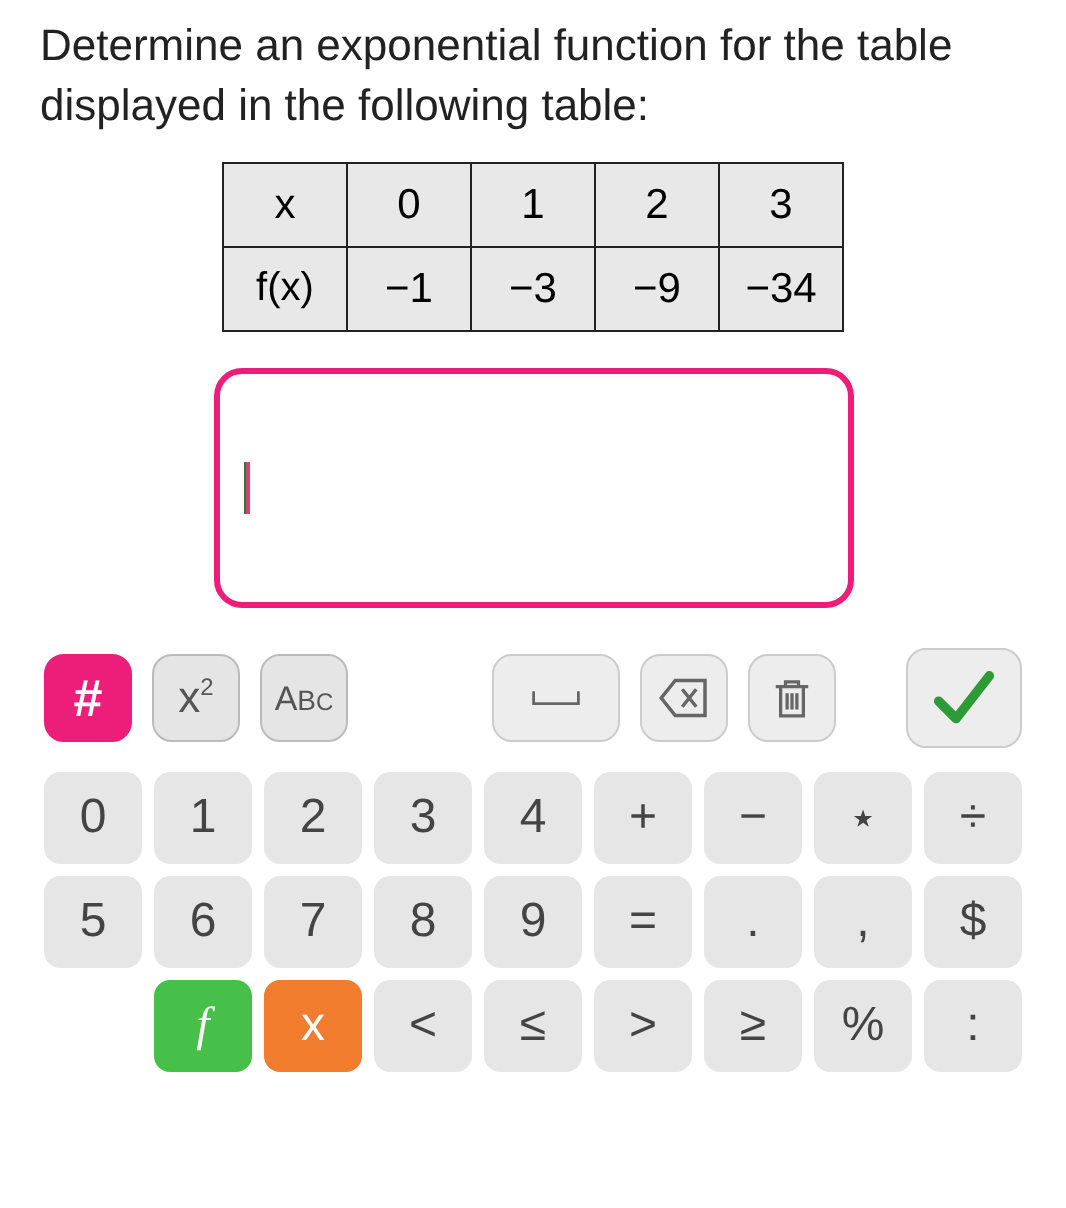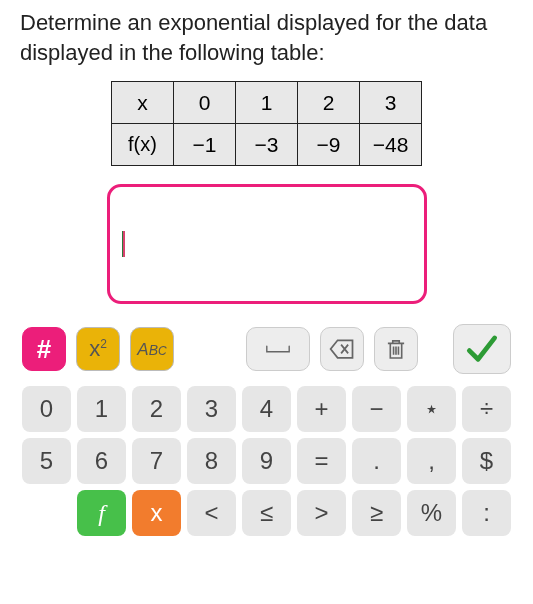--- a/index.html
+++ b/index.html
@@ -64,21 +64,21 @@
   font-size:20px;
   color:#555;
 }
 .tbtn.hash {
   background:#ec1e7a;
   color:#fff;
   border-color:#ec1e7a;
   font-weight:bold;
   font-size:26px;
 }
-.tbtn.white { background:#eab308; border:1.5px solid #bbb; }
+.tbtn.white { background:#e5e5e5; border:1.5px solid #bbb; }
 .spacer { flex:1; }
 .tbtn.wide { width:64px; }
 .tbtn.check {
   background:#ededed;
   border-color:#ccc;
   width:58px; height:50px;
 }
 .keypad { padding: 0 2px; }
 .krow { display:flex; gap:6px; margin-bottom:6px; }
 .key {
@@ -90,50 +90,50 @@
   align-items:center;
   justify-content:center;
   font-size:24px;
   color:#444;
 }
 .key.blank { background:transparent; }
 .key.green { background:#47c04a; color:#fff; font-style:italic; font-family: "Times New Roman", serif; }
 .key.orange { background:#f27c2d; color:#fff; }
 .xpow { position:relative; font-size:22px; color:#555; }
 .xpow sup { font-size:12px; vertical-align: super; }
-.abc { font-size:15px; color:#555; line-height:1;font-style:italic; }
+.abc { font-size:15px; color:#555; line-height:1; }
 .abc .a { font-size:17px; }
 .abc .b { font-size:14px; }
 .abc .c { font-size:12px; }
 svg.icon { width:28px; height:28px; stroke:#666; fill:none; stroke-width:2; }
 svg.trash { width:26px; height:26px; stroke:#666; fill:none; stroke-width:2; }
 svg.checki { width:38px; height:38px; stroke:#2d9b35; fill:none; stroke-width:6; stroke-linecap:round; stroke-linejoin:round; }
 </style>
 </head>
 <body>
 
 <div class="container">
-  <div class="prompt">Determine an exponential displayed for the data displayed in the following table:</div>
+  <div class="prompt">Determine an exponential function for the table displayed in the following table:</div>
 
   <div class="table-wrap">
     <table class="data">
       <tbody>
           <tr>
         <td>x</td>
         <td>0</td>
         <td>1</td>
         <td>2</td>
         <td>3</td>
       </tr>
       <tr>
         <td class="fx">f(x)</td>
         <td>−1</td>
         <td>−3</td>
         <td>−9</td>
-        <td>−48</td>
+        <td>−34</td>
       </tr>
     </tbody>
       </table>
   </div>
 
   <div class="answer-box">
     <span class="cursor-line">
         <span class="g"></span>
         <span class="r"></span>
       </span>

